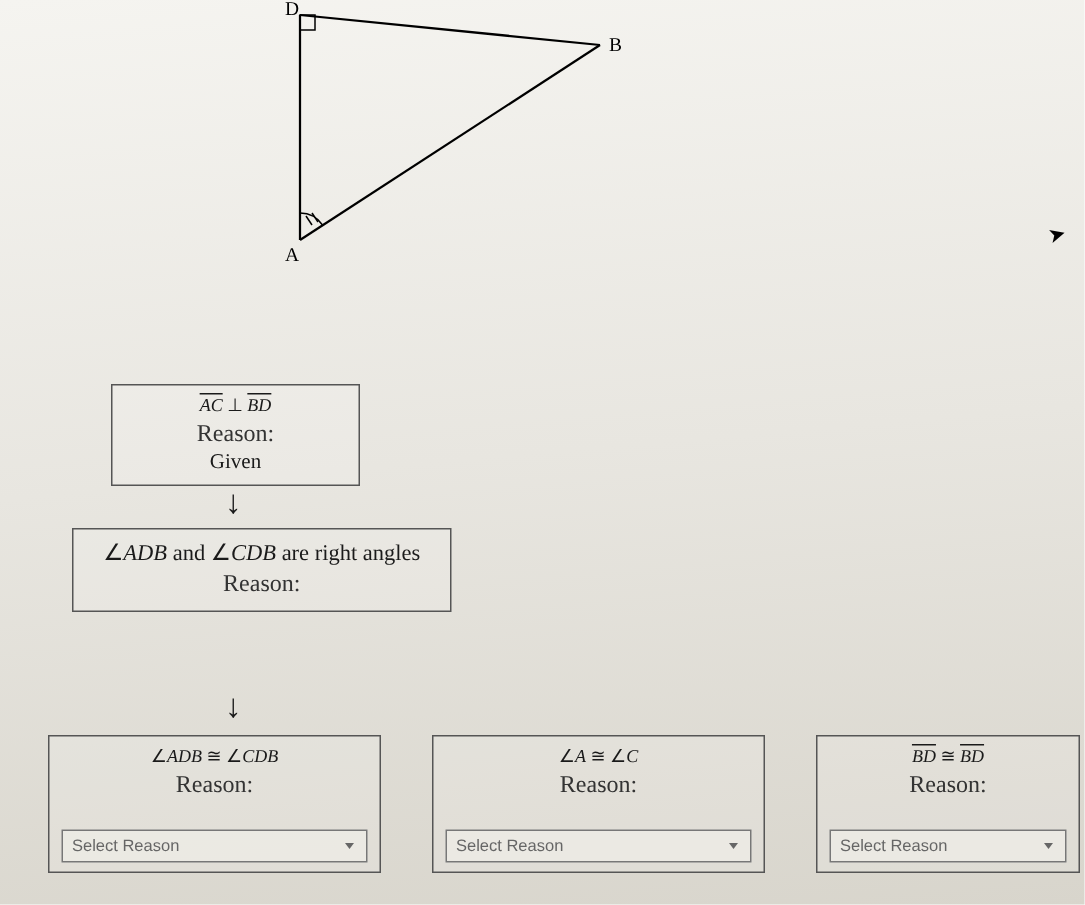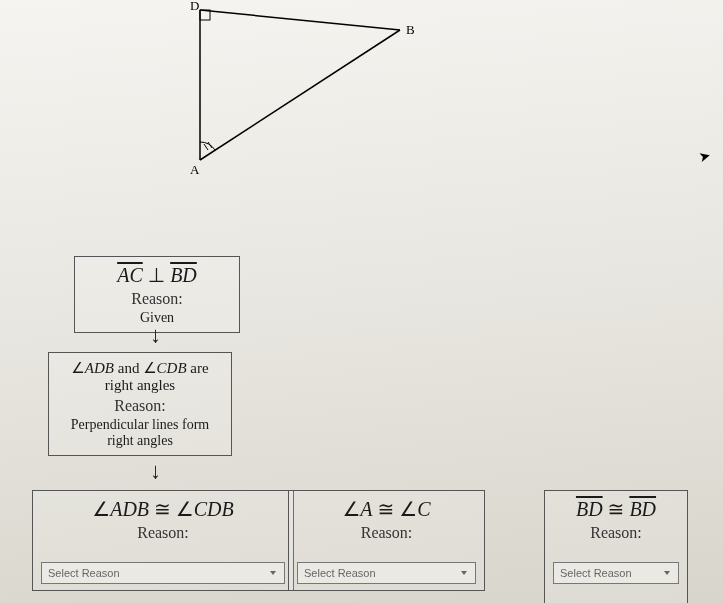--- a/index.html
+++ b/index.html
@@ -17,21 +17,21 @@
       left: 160px;
     }
     .proof-box {
       position: absolute;
       border: 1px solid #555;
       background: rgba(255,255,255,0.15);
       text-align: center;
       padding: 6px 8px;
     }
     .proof-box .statement {
-      font-size: 20px;
+      font-size: 12px;
       color: #1a1a1a;
       margin-bottom: 3px;
       font-family: "Times New Roman", serif;
     }
     .proof-box .reason-label {
       font-size: 16px;
       color: #333;
       margin-bottom: 2px;
     }
     .proof-box .reason {
@@ -104,37 +104,36 @@
 <div class="cursor">➤</div>
 
 <div class="proof-box" style="left:74px; top:256px; width:166px;">
   <div class="statement"><span class="overline">AC</span> ⊥ <span class="overline">BD</span></div>
   <div class="reason-label">Reason:</div>
   <div class="reason">Given</div>
 </div>
 
 <div class="arrow" style="left:150px; top:322px;">↓</div>
 
-<div class="proof-box" style="left:48px; top:352px; width:184px;">
+<div class="proof-box" style="left:48px; top:352px; width:253px;">
   <div class="statement" style="font-size:15px;">∠<span class="ital">ADB</span> and ∠<span class="ital">CDB</span> are right angles</div>
   <div class="reason-label">Reason:</div>
-  <div class="reason">Perpendicular lines form right angles</div>
 </div>
 
 <div class="arrow" style="left:150px; top:458px;">↓</div>
 
-<div class="proof-box" style="left:32px; top:490px; width:262px; padding-bottom:6px;">
+<div class="proof-box" style="left:32px; top:490px; width:222px; padding-bottom:6px;">
   <div class="statement">∠<span class="ital">ADB</span> ≅ ∠<span class="ital">CDB</span></div>
   <div class="reason-label">Reason:</div>
   <div class="select-reason">Select Reason</div>
 </div>
 
-<div class="proof-box" style="left:288px; top:490px; width:197px; padding-bottom:6px;">
+<div class="proof-box" style="left:288px; top:490px; width:222px; padding-bottom:6px;">
   <div class="statement">∠<span class="ital">A</span> ≅ ∠<span class="ital">C</span></div>
   <div class="reason-label">Reason:</div>
   <div class="select-reason">Select Reason</div>
 </div>
 
-<div class="proof-box" style="left:544px; top:490px; width:144px; padding-bottom:20px;">
+<div class="proof-box" style="left:544px; top:490px; width:176px; padding-bottom:6px;">
   <div class="statement"><span class="overline">BD</span> ≅ <span class="overline">BD</span></div>
   <div class="reason-label">Reason:</div>
   <div class="select-reason">Select Reason</div>
 </div>
 
 </body></html>

